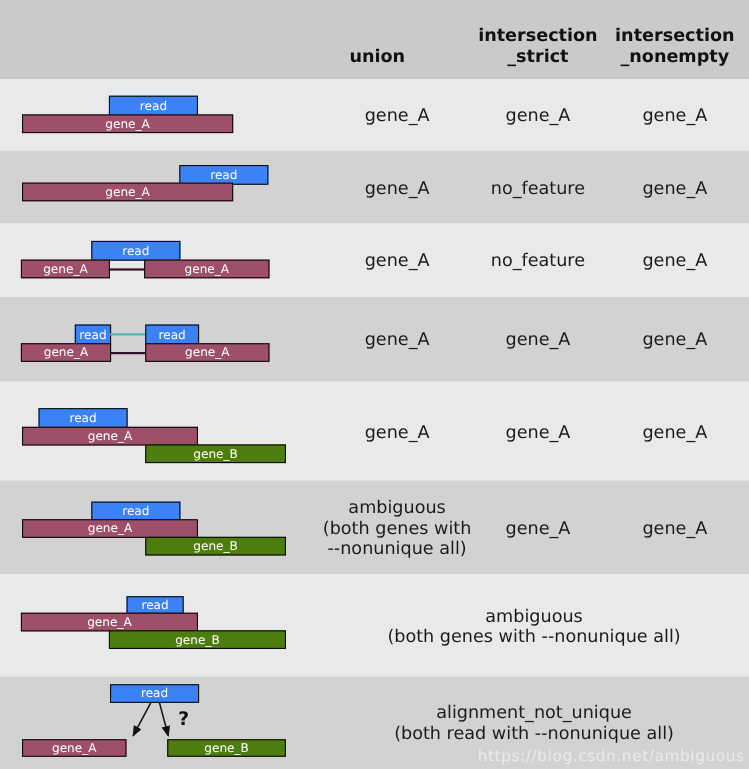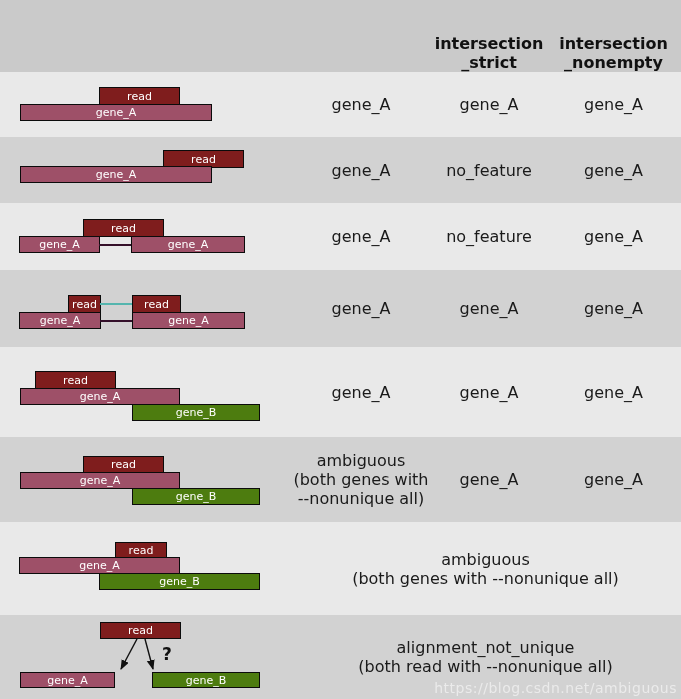--- a/index.html
+++ b/index.html
@@ -9,21 +9,21 @@
     background:#e9e9e9;
   }
   .band{ position:relative; width:681px; }
   .band.header{ height:72px; background:#cacaca; }
   .band.light{ background:#e9e9e9; }
   .band.dark{ background:#d2d2d2; }
   .r1{height:65px;} .r2{height:66px;} .r3{height:67px;} .r4{height:77px;}
   .r5{height:90px;} .r6{height:85px;} .r7{height:93px;} .r8{height:84px;}
 
   .hcell{
-    position:absolute; bottom:0; text-align:center;
+    position:absolute; bottom:12px; text-align:center;
     font-weight:bold; font-size:16px; line-height:19px; color:#111;
     white-space:pre-line;
   }
   .h-union{ left:272px; width:142px; }
   .h-strict{ left:432px; width:114px; }
   .h-nonempty{ left:546px; width:135px; }
 
   .cell{
     position:absolute; top:0; height:100%;
     display:flex; align-items:center; justify-content:center;
@@ -33,21 +33,21 @@
   .c-union{ left:290px; width:142px; }
   .c-strict{ left:432px; width:114px; }
   .c-nonempty{ left:546px; width:135px; }
   .c-span{ left:290px; width:391px; }
 
   .box{
     position:absolute; border:1px solid #0b0b0b;
     display:flex; align-items:center; justify-content:center;
     font-size:11px; color:#fff; overflow:hidden;
   }
-  .read{ background:#7f1d1d; }
+  .read{ background:#3b82f6; }
   .geneA{ background:#9e5068; }
   .geneB{ background:#4d7c0f; }
   .conn{ position:absolute; height:2px; }
   .conn-read{ background:#55b5ae; }
   .conn-gene{ background:#34102a; }
 
   .qmark{
     position:absolute; font-size:17px; font-weight:bold; color:#111;
   }
   .arrows{ position:absolute; }
@@ -55,20 +55,21 @@
     position:absolute; right:4px; bottom:3px;
     font-size:14px; color:rgba(255,255,255,0.55); letter-spacing:0.5px;
   }
 </style>
 </head>
 <body>
 
 <div class="page">
 
   <div class="band header">
+    <div class="hcell h-union">union</div>
     <div class="hcell h-strict">intersection
 _strict</div>
     <div class="hcell h-nonempty">intersection
 _nonempty</div>
   </div>
 
   <div class="band light r1">
     <div class="box read" style="left:99px;top:15px;width:81px;height:18px">read</div>
     <div class="box geneA" style="left:20px;top:32px;width:192px;height:17px">gene_A</div>
     <div class="cell c-union">gene_A</div>

